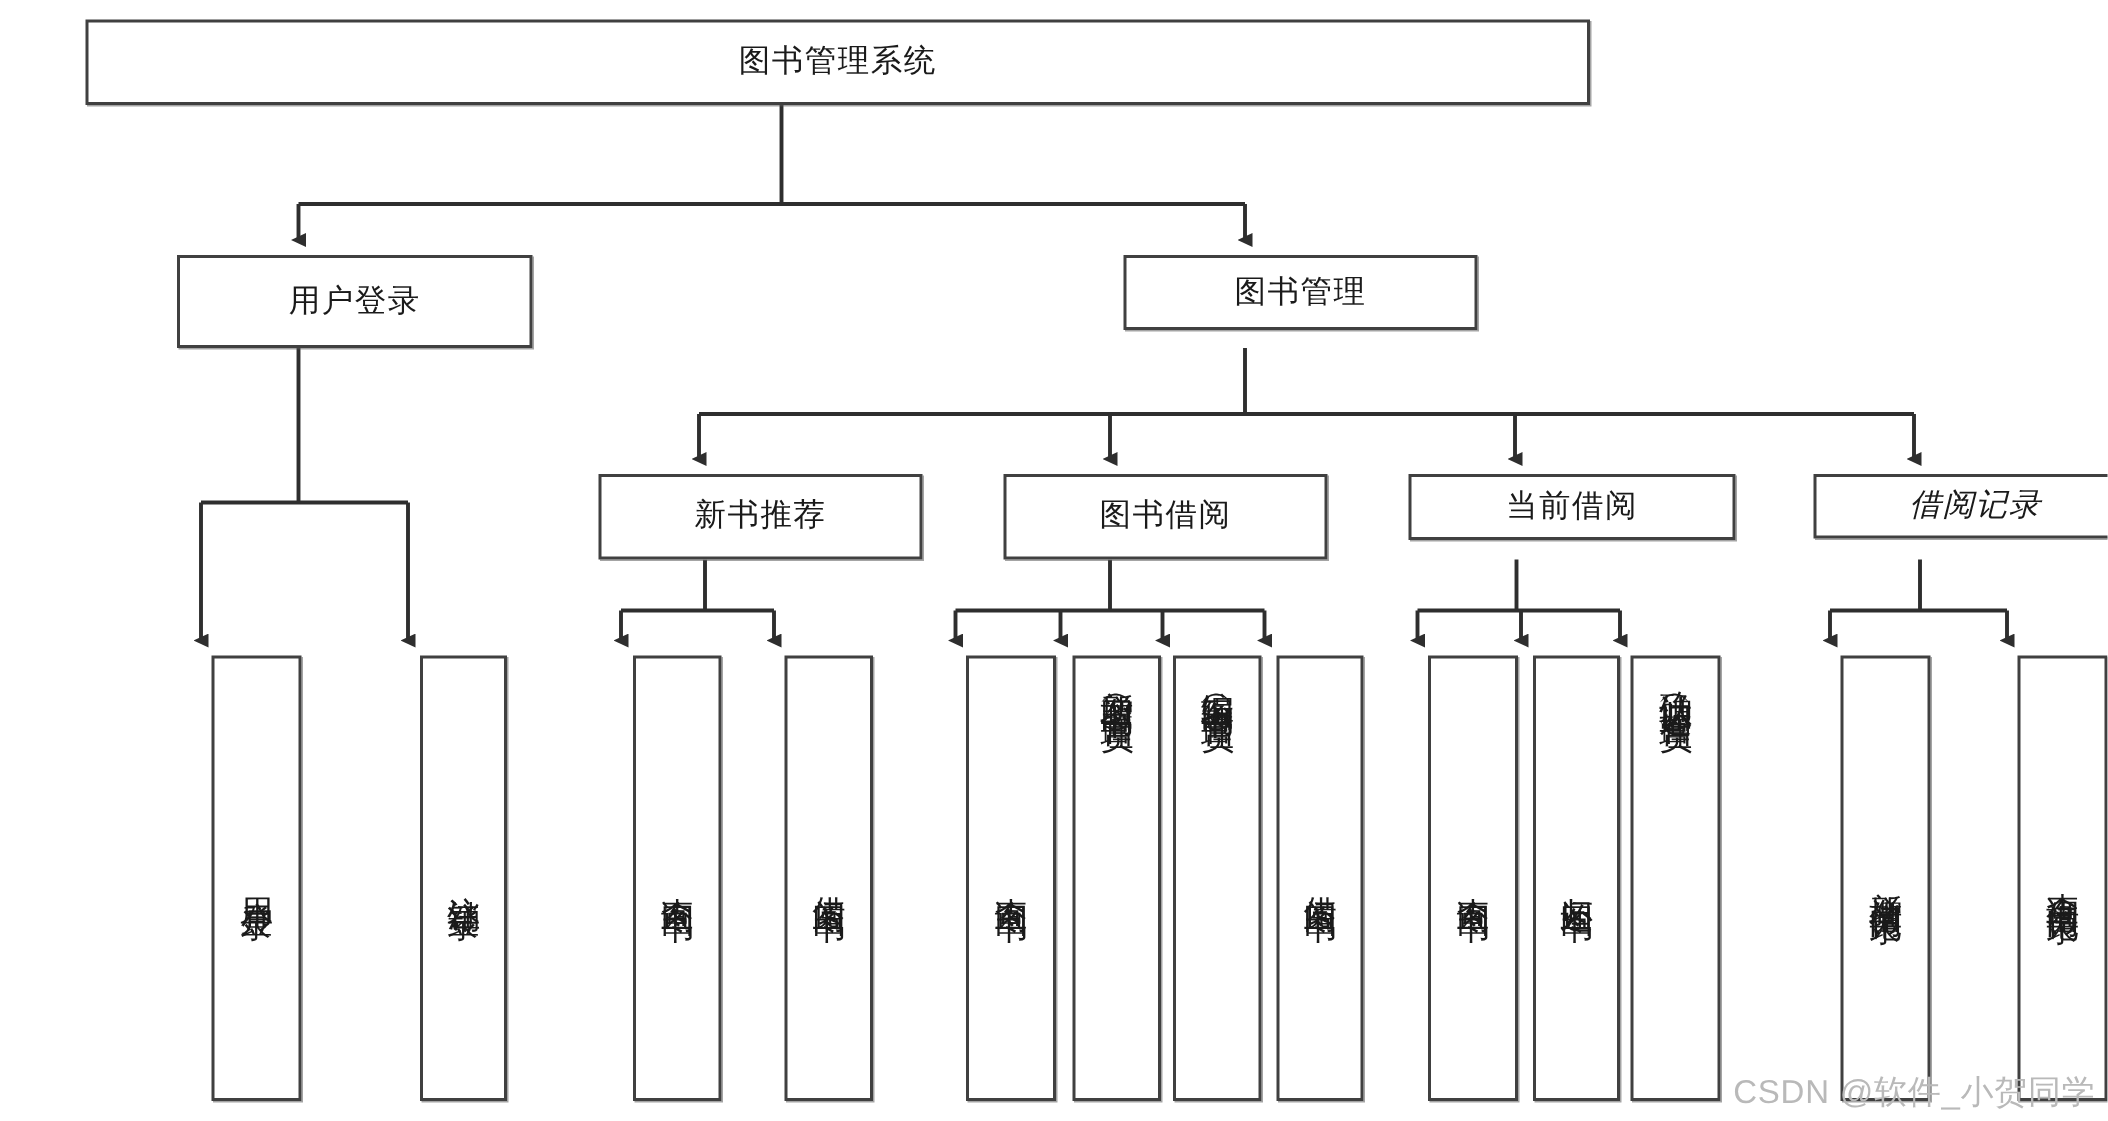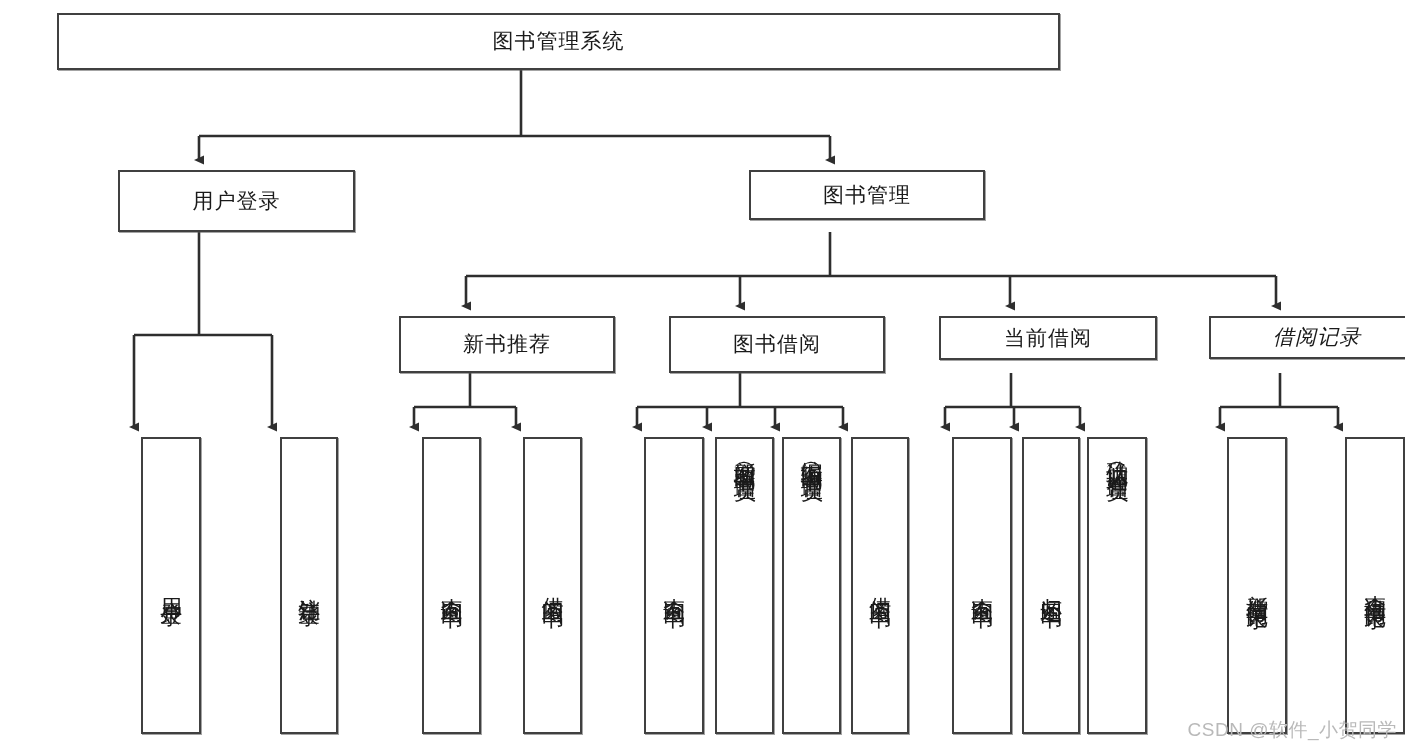--- a/index.html
+++ b/index.html
@@ -42,21 +42,21 @@
     align-items:flex-start;
     justify-content:center;
     padding-top:4px;
   }
   .node.leaf.center{align-items:center;padding-top:0;}
 
   .watermark{
     position:absolute;
     right:8px;
     bottom:4px;
-    font-size:19px;
+    font-size:22px;
     color:#b9b9b9;
     letter-spacing:.5px;
     white-space:nowrap;
     pointer-events:none;
   }
 </style>
 </head>
 <body>
 
 <div id="stage">

